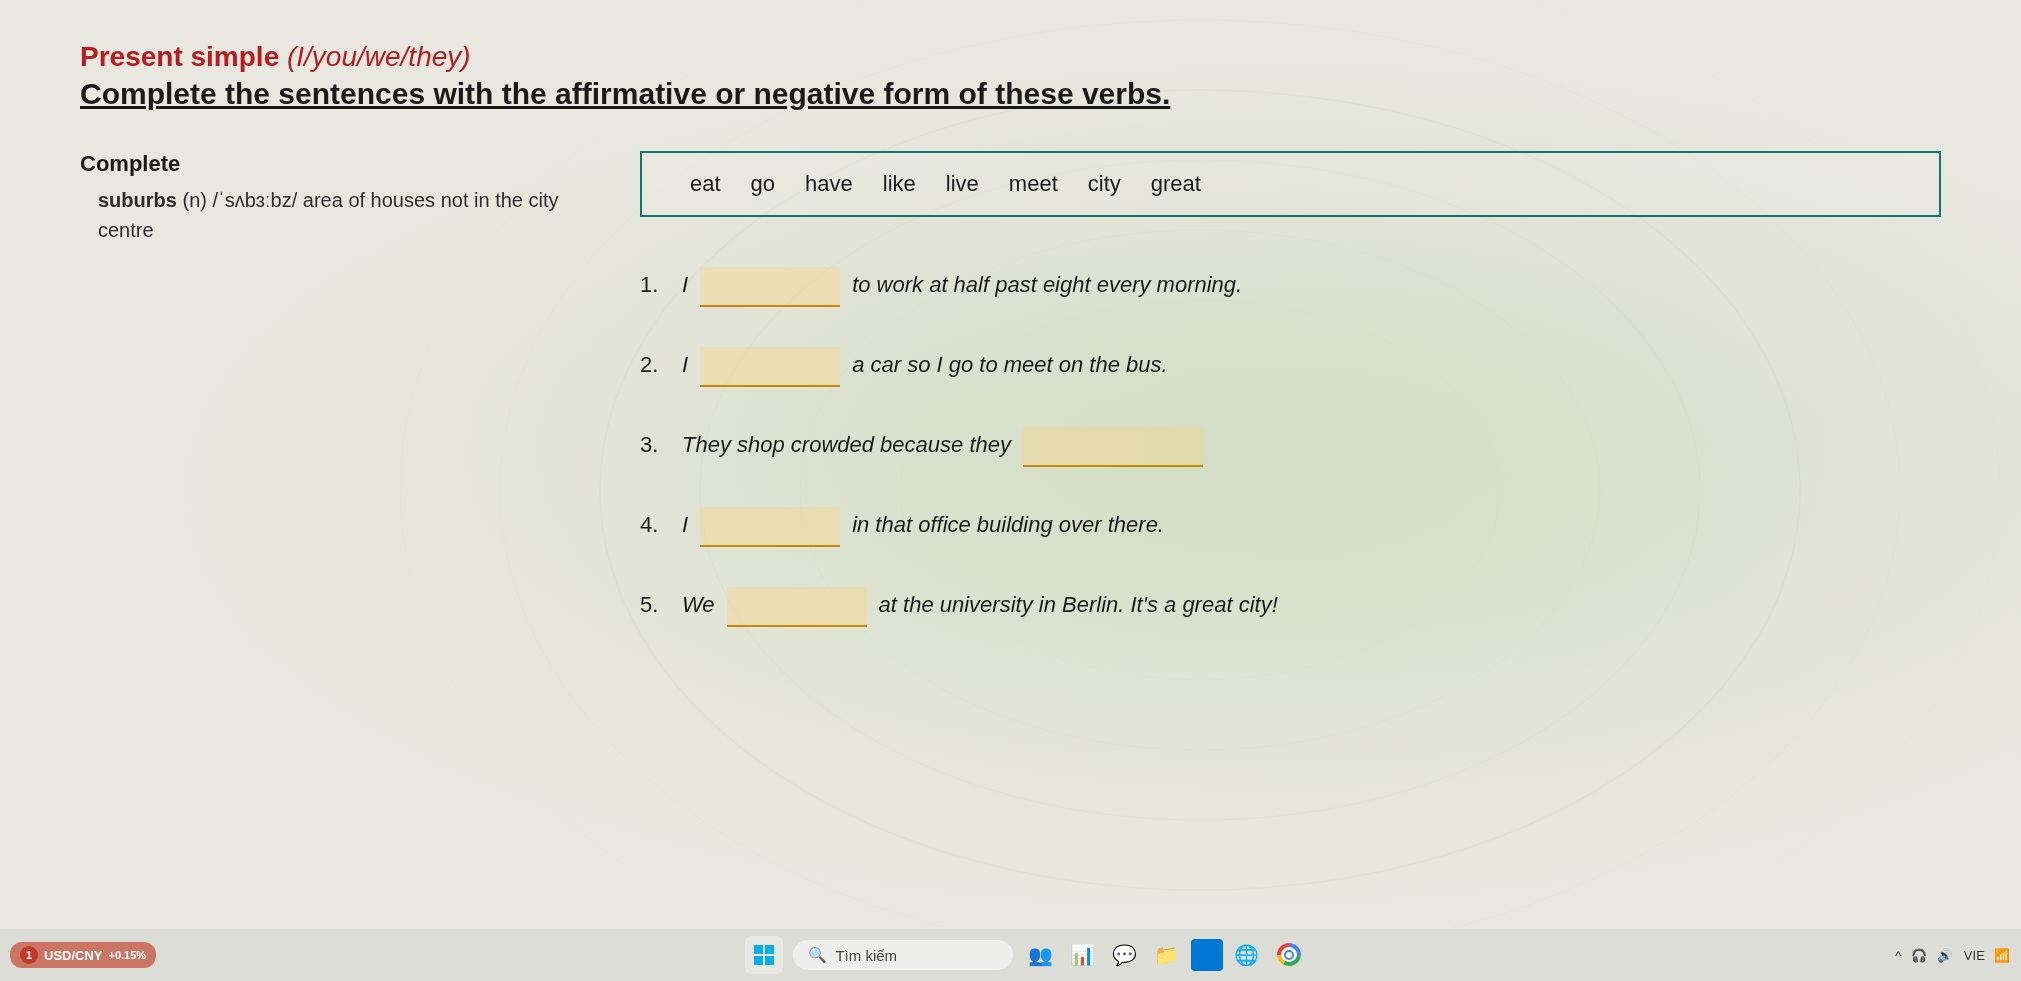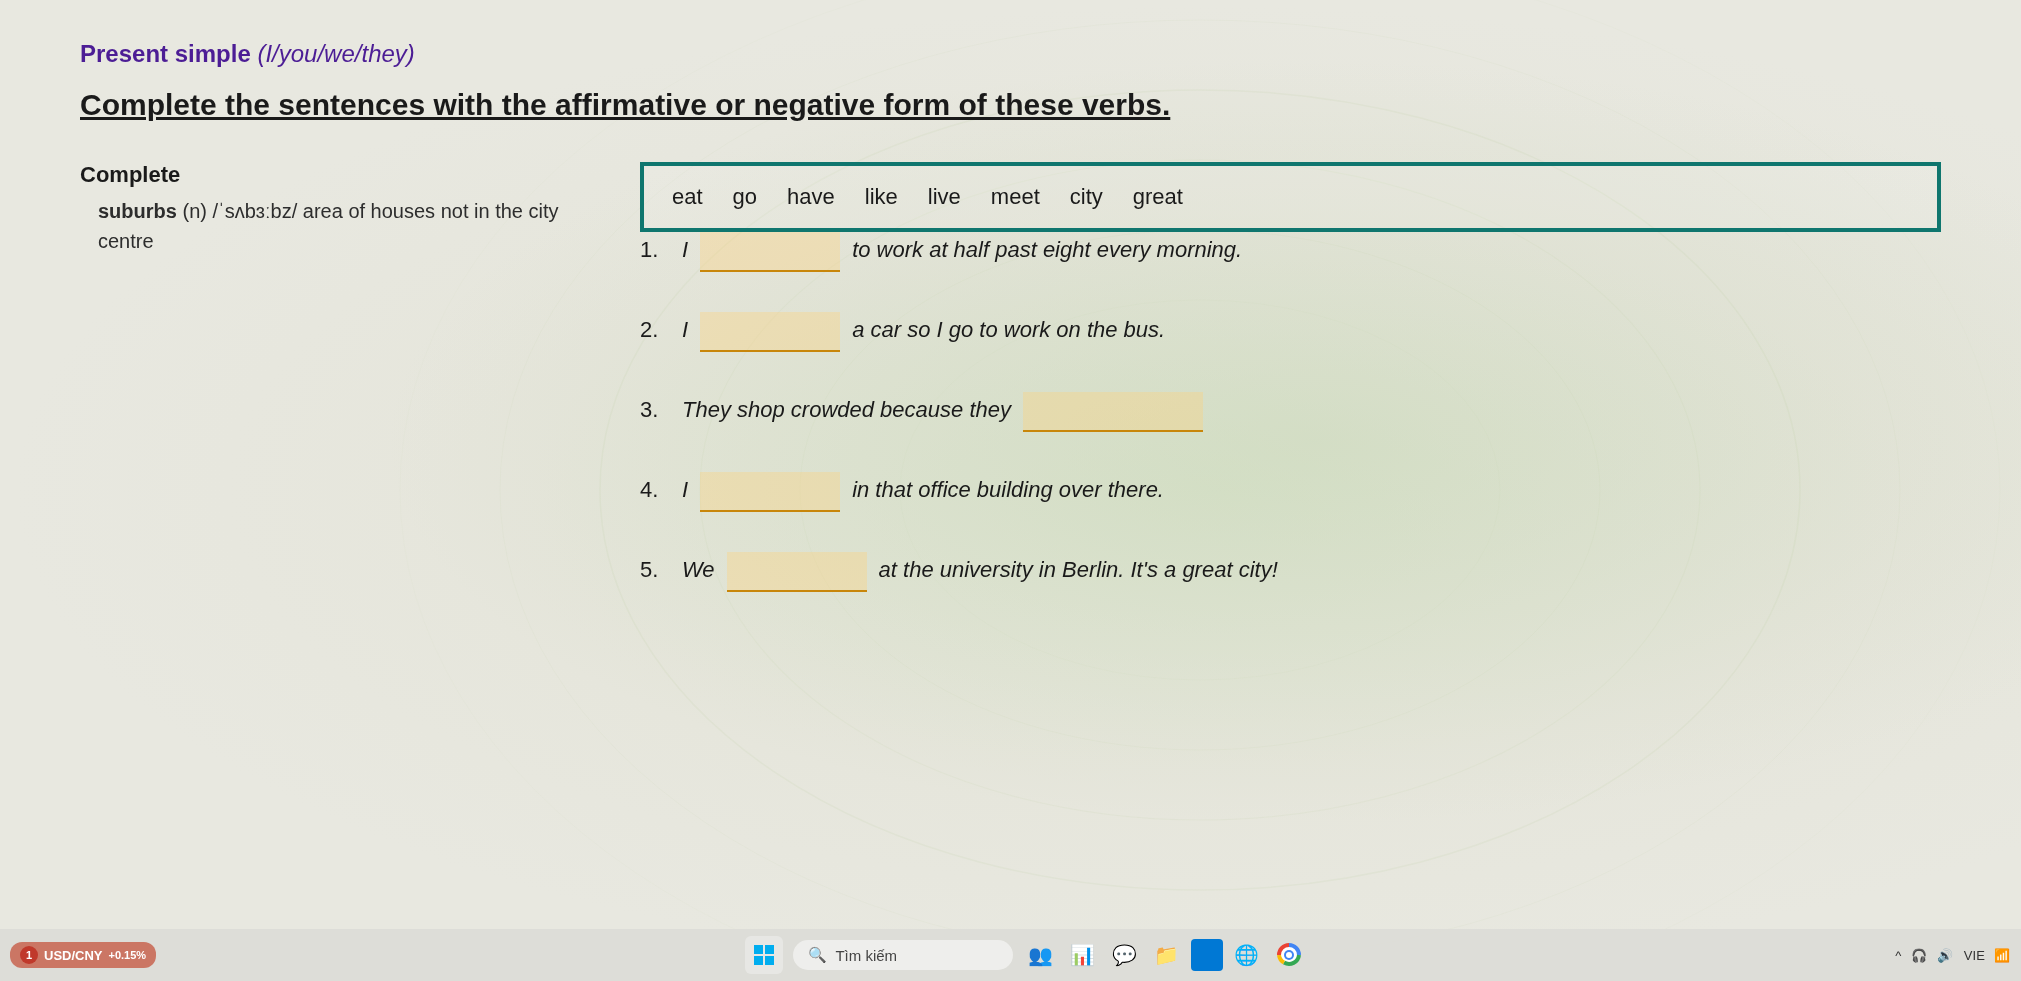--- a/index.html
+++ b/index.html
@@ -22,24 +22,24 @@
       pointer-events: none;
     }
 
     .main-content {
       position: relative;
       padding: 40px 80px;
       z-index: 1;
     }
 
     .page-title {
-      font-size: 24px;
+      font-size: 28px;
       font-weight: 400;
-      color: #4c1d95;
-      margin-bottom: 19px;
+      color: #b91c1c;
+      margin-bottom: 3px;
       line-height: 1.2;
     }
 
     .page-title .italic-part {
       font-style: italic;
       font-weight: 400;
     }
 
     .subtitle {
       font-size: 30px;
@@ -76,22 +76,23 @@
 
     .glossary-text .word-bold {
       font-weight: 700;
     }
 
     .right-panel {
       flex: 1;
     }
 
     .verb-box {
-      border: 4px solid #0f766e;
-      padding: 18px 28px;
+      border: 2px solid #0f766e;
+      padding: 18px 48px;
+      margin-bottom: 50px;
       background: rgba(255,255,255,0.1);
       display: flex;
       gap: 30px;
       align-items: center;
       font-size: 22px;
       color: #1a1a1a;
       flex-wrap: wrap;
     }
 
     .verb-item {
@@ -298,21 +299,21 @@
           </div>
           <span class="exercise-text">to work at half past eight every morning.</span>
         </div>
 
         <div class="exercise-item">
           <span class="exercise-number">2.</span>
           <span class="exercise-text">I</span>
           <div class="answer-blank">
             <input type="text" class="answer-input" placeholder="" style="">
           </div>
-          <span class="exercise-text">a car so I go to work on the bus.</span>
+          <span class="exercise-text">a car so I go to meet on the bus.</span>
         </div>
 
         <div class="exercise-item">
           <span class="exercise-number">3.</span>
           <span class="exercise-text">They shop crowded because they</span>
           <div class="answer-blank">
             <input type="text" class="answer-input wide" placeholder="" style="">
           </div>
         </div>
 

